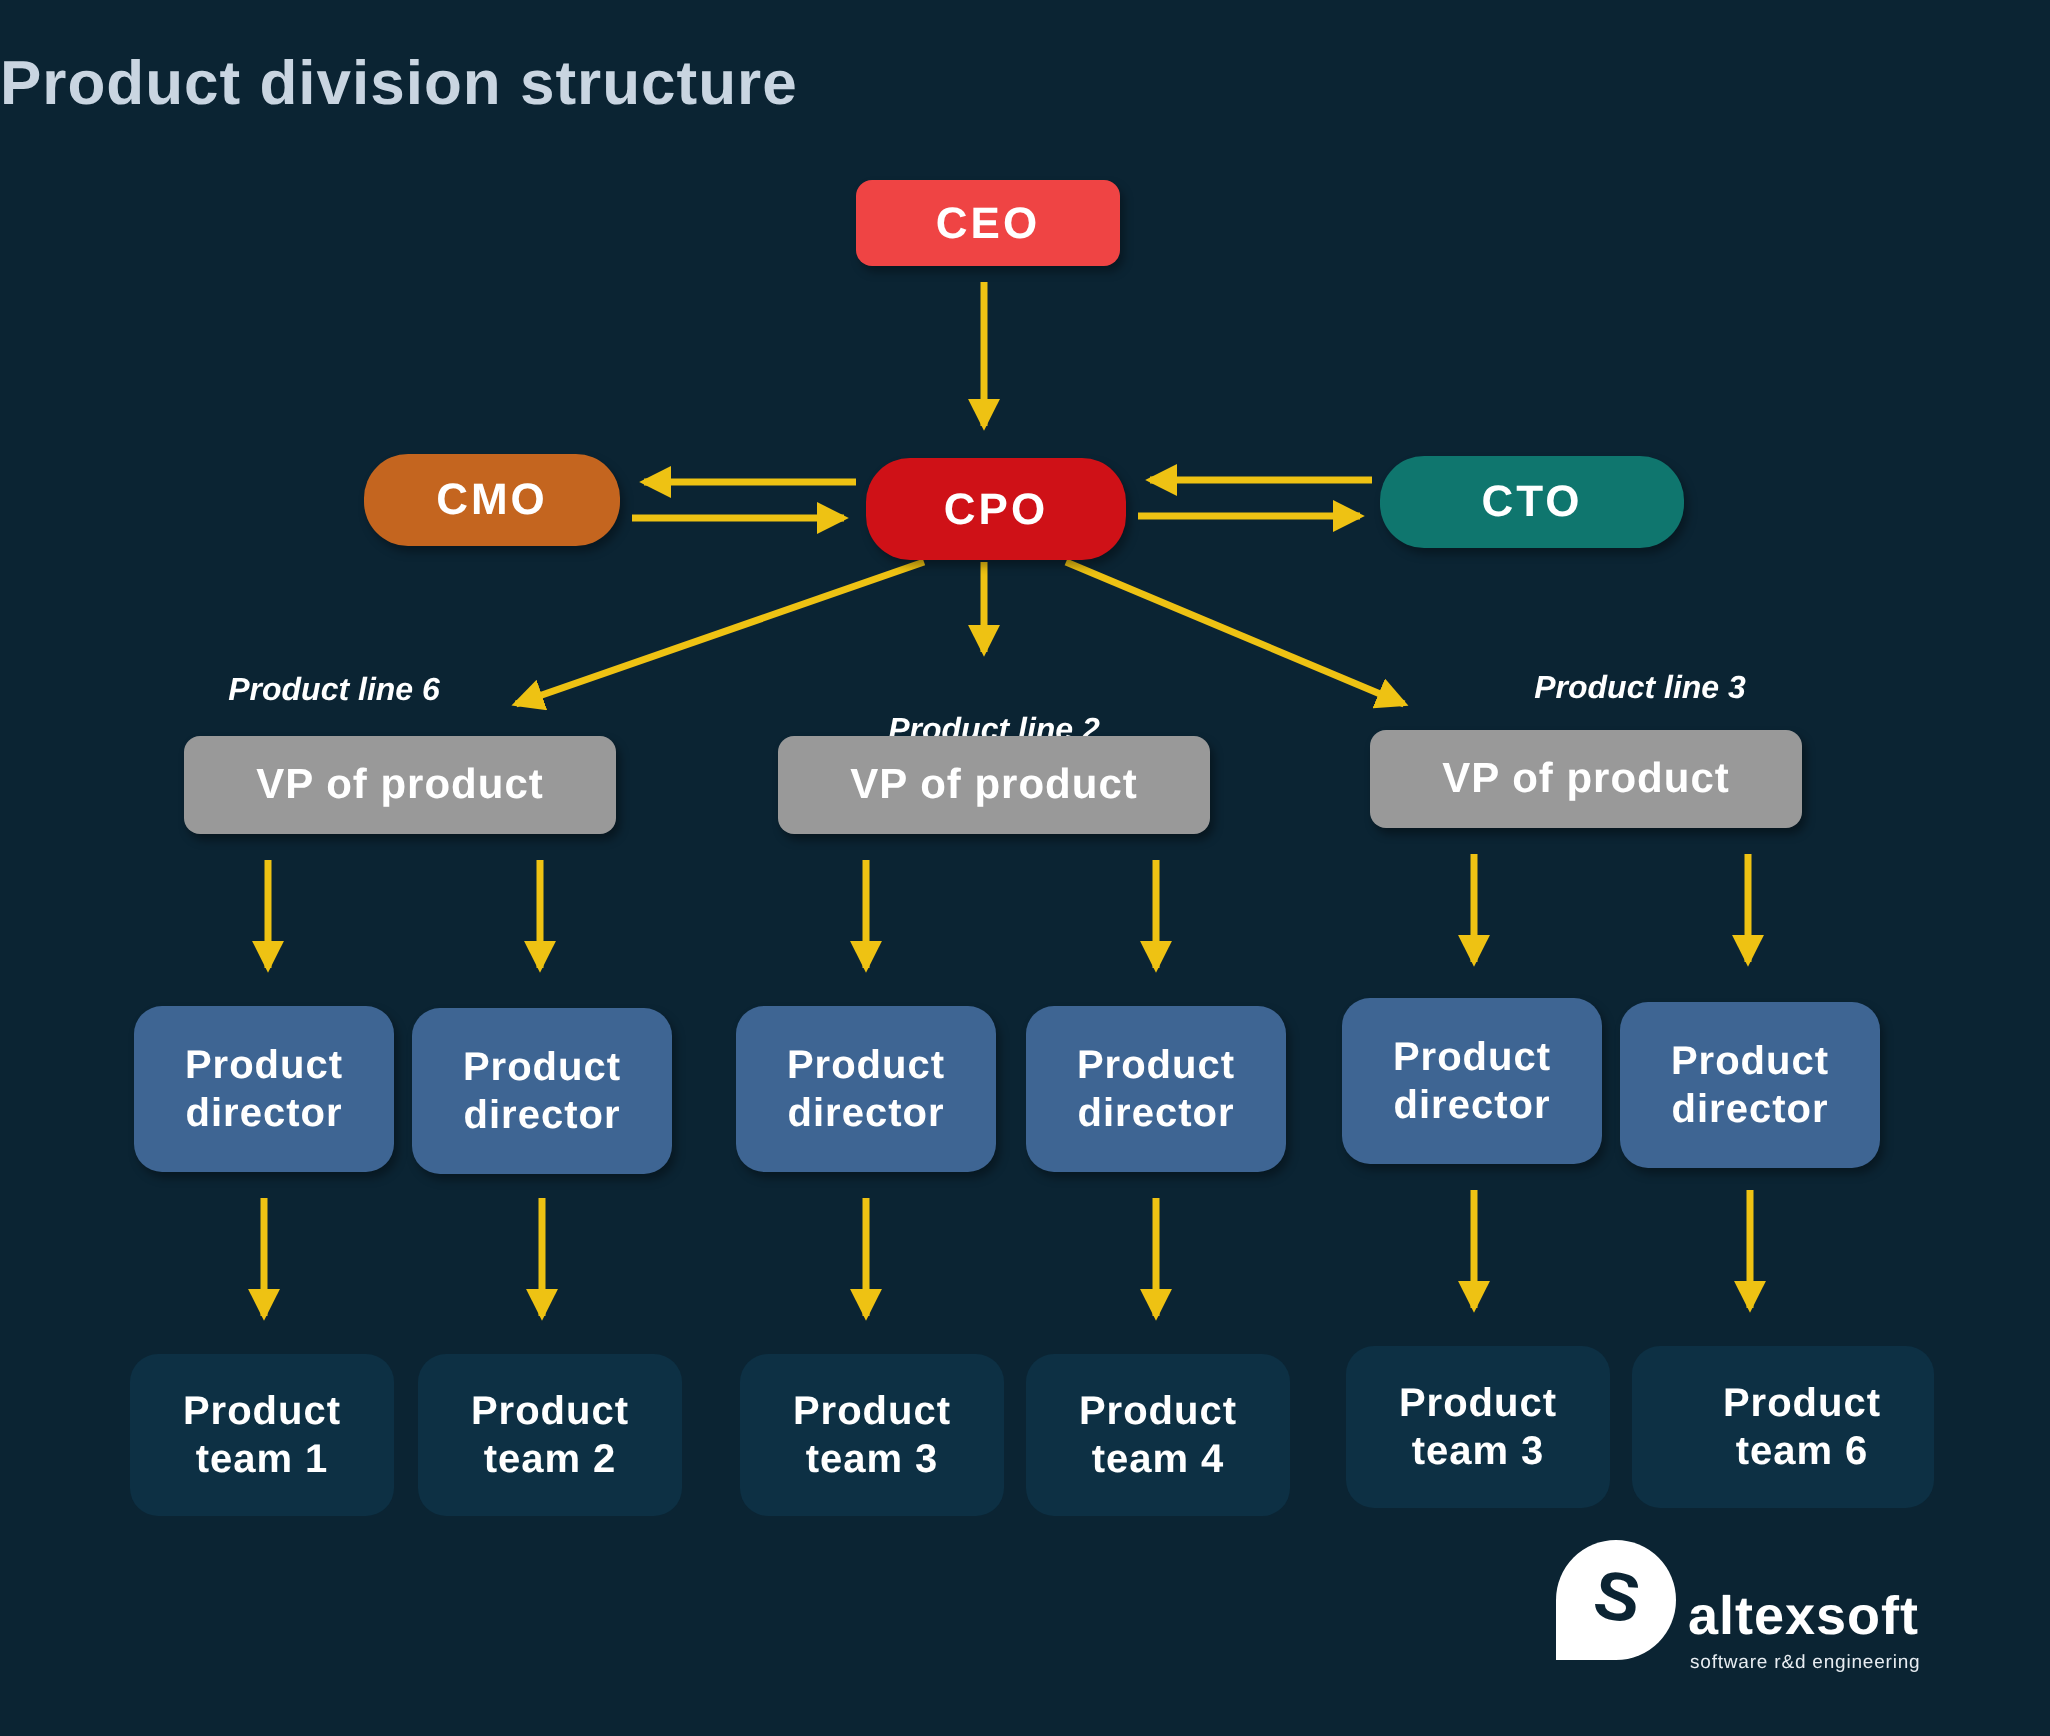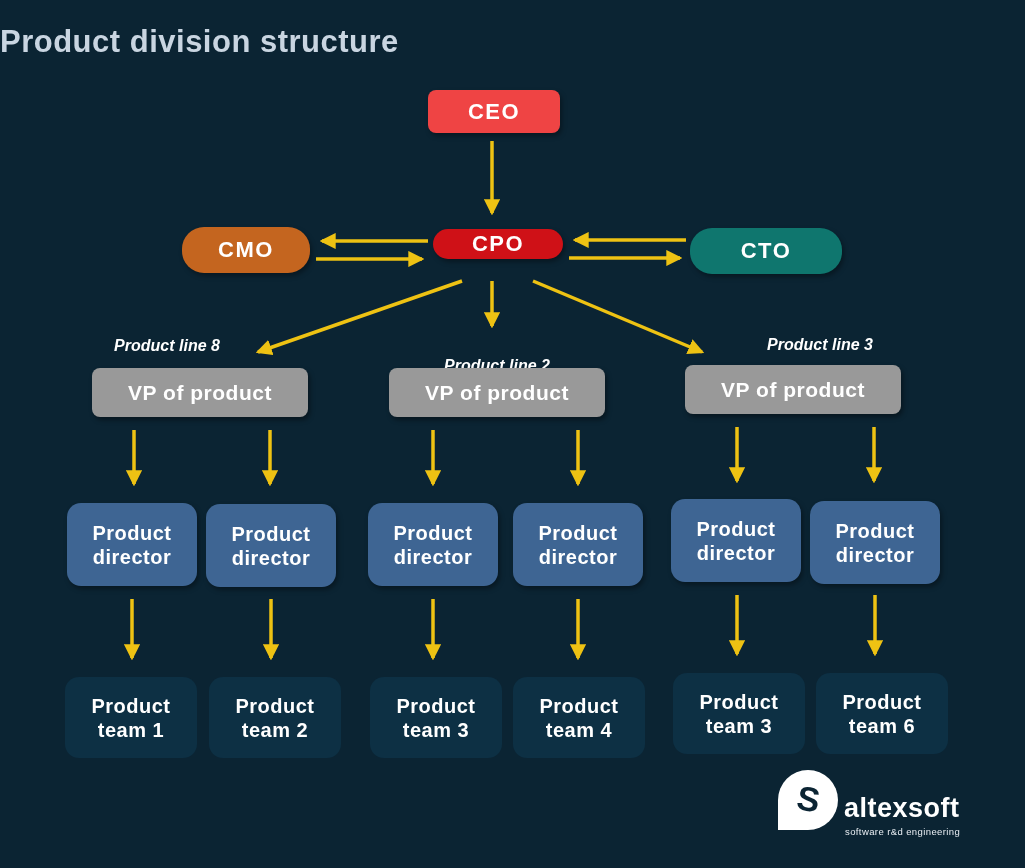--- a/index.html
+++ b/index.html
@@ -15,21 +15,21 @@
   }
   .arrows{position:absolute;left:0;top:0;width:1025px;height:868px;}
   .node{
     position:absolute;display:flex;align-items:center;justify-content:center;
     color:#ffffff;font-weight:bold;border-radius:22px;
     box-shadow:2px 3px 5px rgba(0,0,0,0.35);
     letter-spacing:1.5px;font-size:22px;
   }
   .ceo{left:428px;top:90px;width:132px;height:43px;background:#ef4444;border-radius:8px;}
   .cmo{left:182px;top:227px;width:128px;height:46px;background:#c4651f;}
-  .cpo{left:433px;top:229px;width:130px;height:30px;background:#cf1117;}
+  .cpo{left:433px;top:229px;width:130px;height:51px;background:#cf1117;}
   .cto{left:690px;top:228px;width:152px;height:46px;background:#0f766e;}
   .line-label{
     position:absolute;color:#ffffff;font-size:16px;font-weight:bold;font-style:italic;
     white-space:nowrap;transform:translateX(-50%);
   }
   .ll1{left:167px;top:337px;}
   .ll2{left:497px;top:337px;margin-top:20px;}
   .ll3{left:820px;top:336px;}
   .vp{
     position:absolute;display:flex;align-items:center;justify-content:center;
@@ -45,21 +45,21 @@
     text-align:center;color:#ffffff;font-size:20px;font-weight:bold;
     line-height:24px;border-radius:14px;letter-spacing:0.5px;
   }
   .dir{width:130px;height:83px;background:#3e6593;box-shadow:2px 3px 5px rgba(0,0,0,0.35);}
   .team{width:132px;height:81px;background:#0d3044;}
   .d1{left:67px;top:503px;}  .d2{left:206px;top:504px;}
   .d3{left:368px;top:503px;} .d4{left:513px;top:503px;}
   .d5{left:671px;top:499px;} .d6{left:810px;top:501px;}
   .t1{left:65px;top:677px;}  .t2{left:209px;top:677px;}
   .t3{left:370px;top:677px;} .t4{left:513px;top:677px;}
-  .t5{left:673px;top:673px;} .t6{left:816px;top:673px;}
+  .t5{left:673px;top:673px;} .t6{left:816px;top:673px;padding-left:19px;}
   .dir-text,.team-text{display:block;width:112px;}
   .logo{position:absolute;left:778px;top:770px;width:190px;height:80px;}
   .logo-mark{
     position:absolute;left:0;top:0;width:60px;height:60px;background:#ffffff;
     border-radius:50% 50% 50% 0;display:flex;align-items:center;justify-content:center;
   }
   .logo-mark span{
     font-size:34px;font-weight:bold;color:#0b2433;
     transform:rotate(10deg) translateY(-1px);
   }
@@ -107,21 +107,21 @@
       <line x1="737" y1="595" x2="737" y2="654" marker-end="url(#ah)"></line>
       <line x1="875" y1="595" x2="875" y2="654" marker-end="url(#ah)"></line>
     </g>
   </svg>
 
   <div class="node ceo">CEO</div>
   <div class="node cmo">CMO</div>
   <div class="node cpo">CPO</div>
   <div class="node cto">CTO</div>
 
-  <div class="line-label ll1">Product line 8</div>
+  <div class="line-label ll1">Product line 6</div>
   <div class="line-label ll2">Product line 2</div>
   <div class="line-label ll3">Product line 3</div>
 
   <div class="vp vp1">VP of product</div>
   <div class="vp vp2">VP of product</div>
   <div class="vp vp3">VP of product</div>
 
   <div class="dir d1">
       <span class="dir-text">Product director</span>
     </div>

